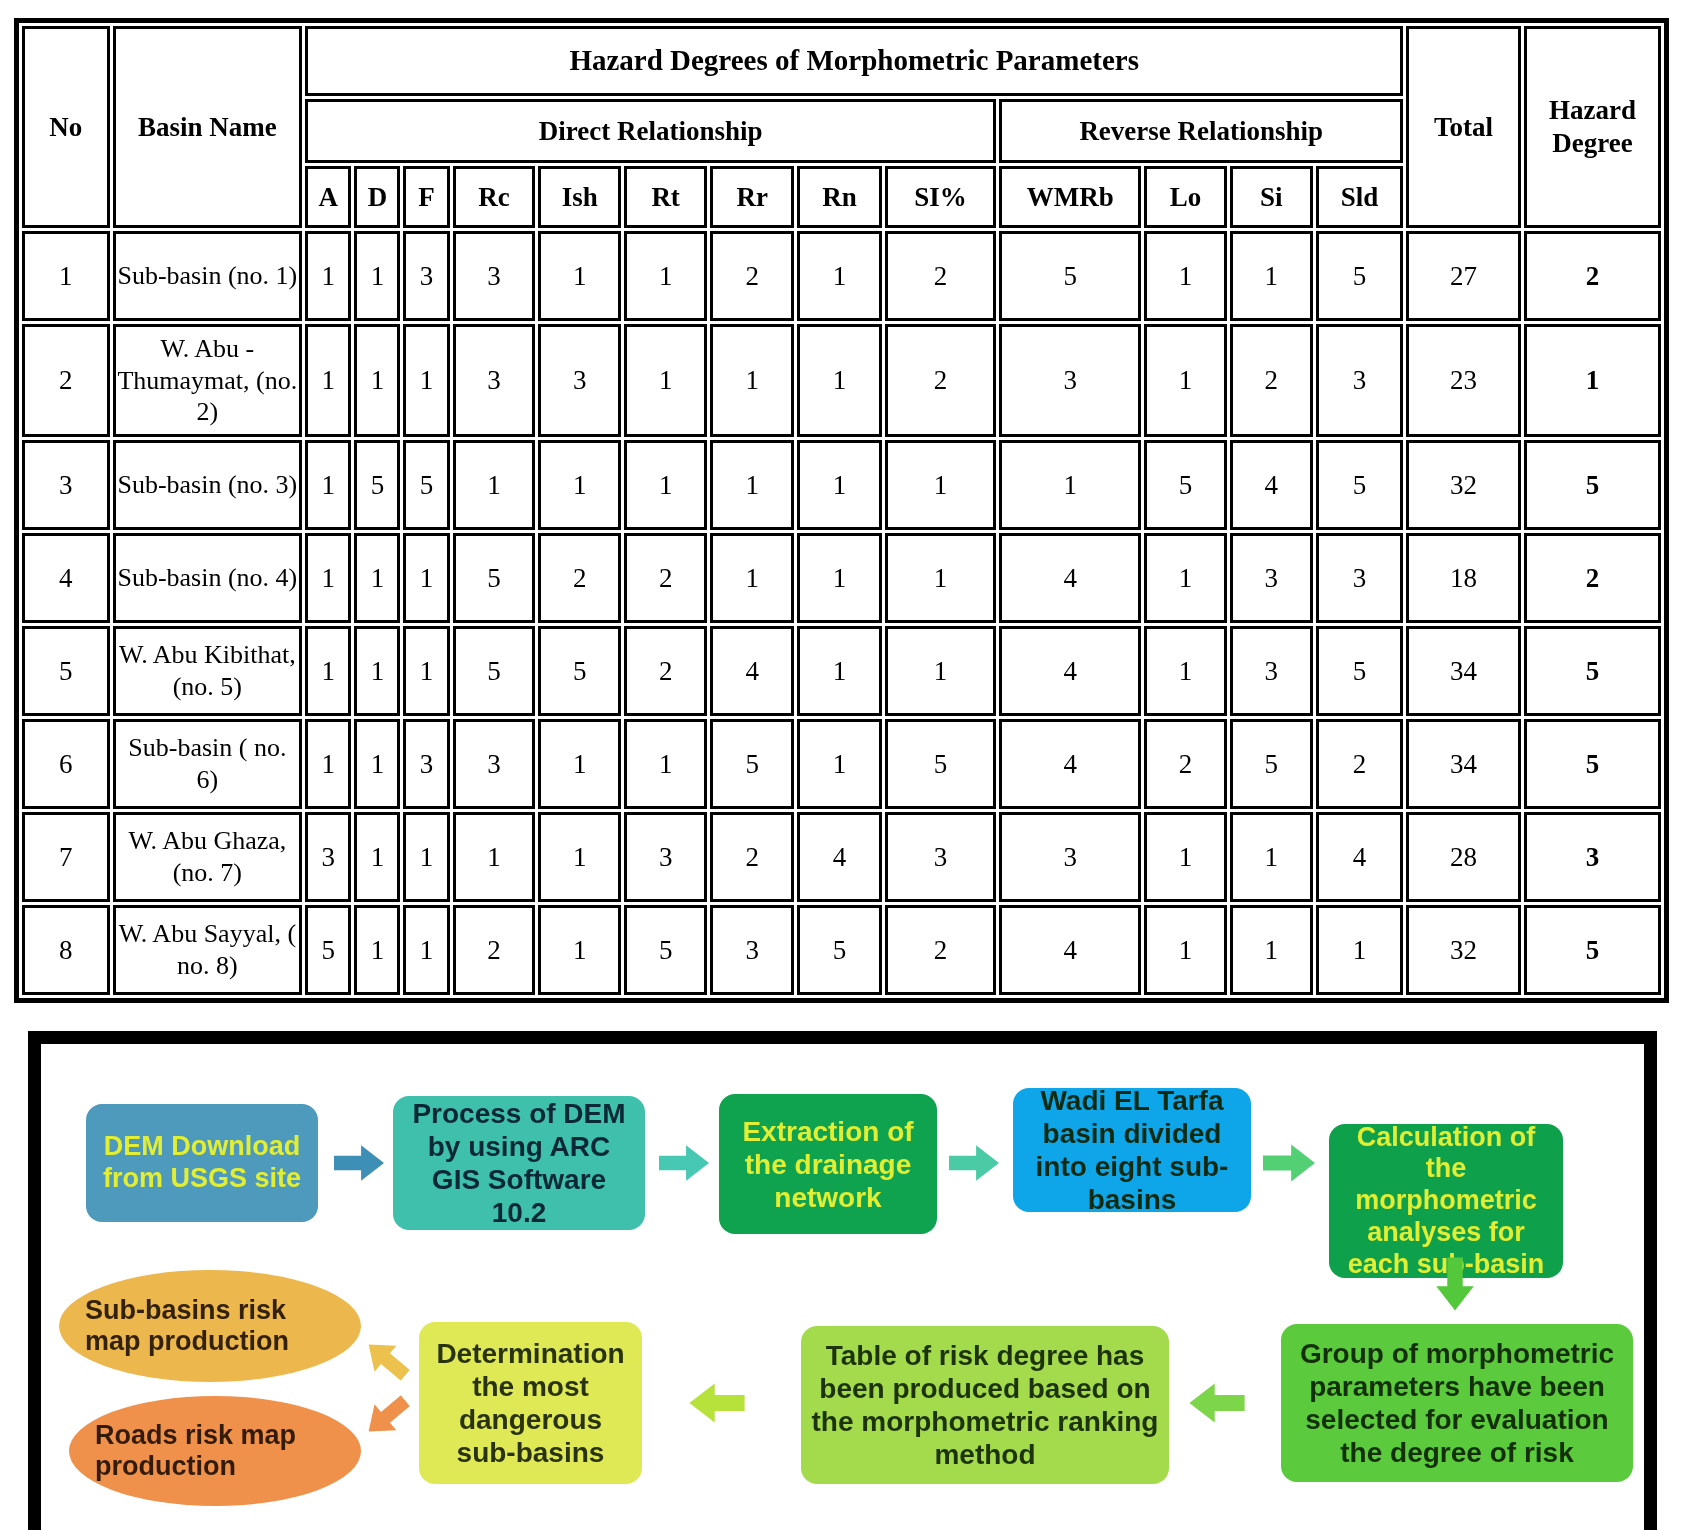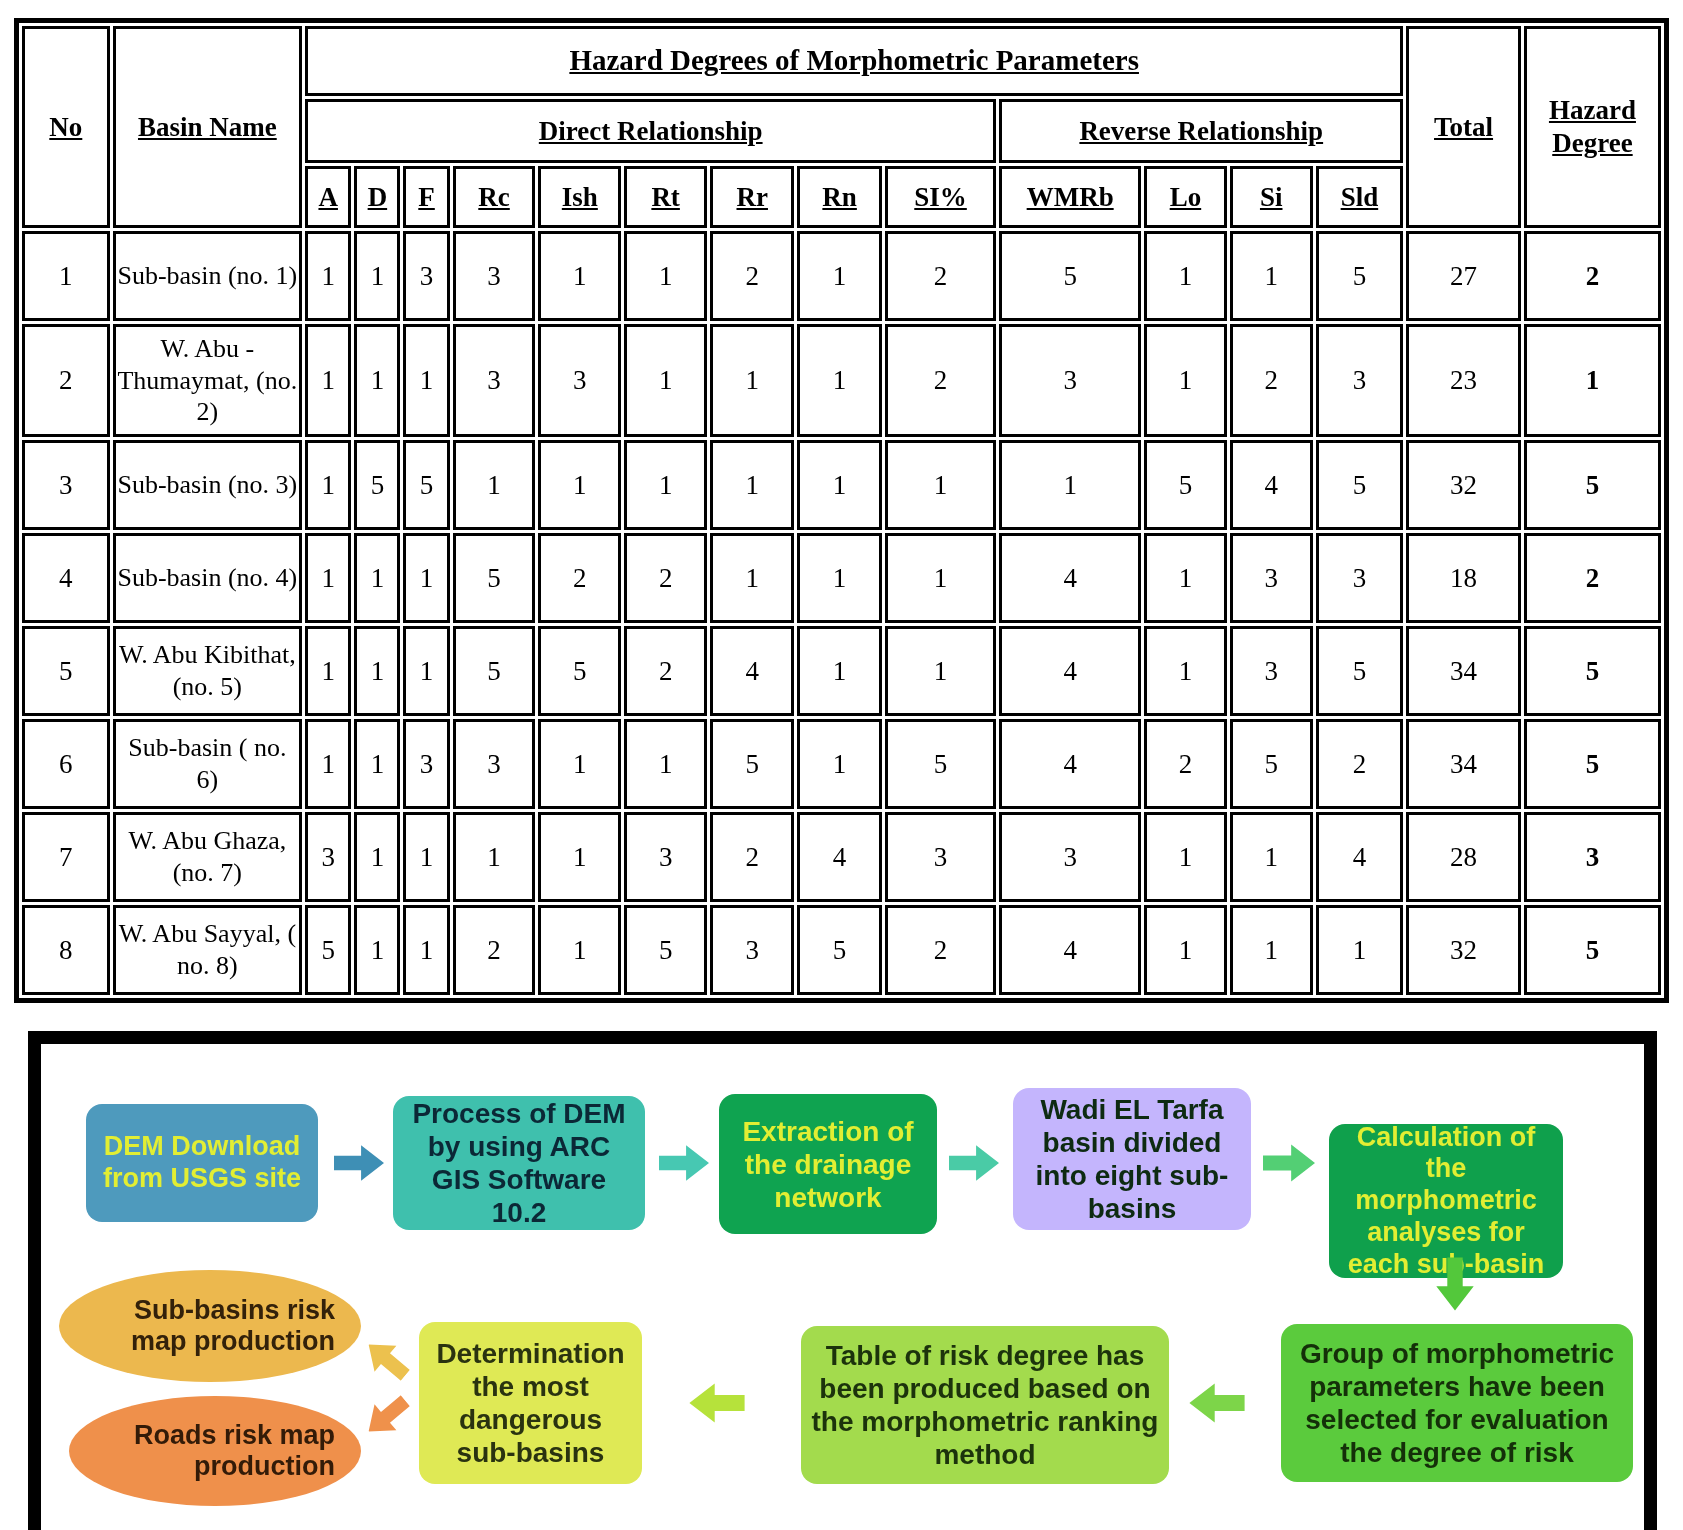--- a/index.html
+++ b/index.html
@@ -9,42 +9,42 @@
   .table-wrap{margin:18px 14px 0 14px;}
   .table-frame{border:5px solid #000;background:#fff;}
   table.hz{width:100%;border-collapse:separate;border-spacing:3px;table-layout:fixed;}
   table.hz th, table.hz td{
     border:3px solid #000;
     text-align:center;vertical-align:middle;
     padding:6px 2px;background:#fff;
     font-size:27px;line-height:1.22;
     overflow:hidden;
   }
-  table.hz th{font-weight:bold;text-decoration:underline;}
+  table.hz th{font-weight:bold;}
   table.hz .group-h{font-size:29px;}
   table.hz td.hd{font-weight:bold;}
   table.hz td.basin{padding:6px 0;font-size:26px;}
   thead tr.r1 th{height:52px;}
   thead tr.r2 th{height:46px;}
   thead tr.r3 th{height:44px;}
   tbody td{height:72px;}
 
   
   .flow-outer{margin:28px 26px 10px 28px;border:13px solid #000;background:#fff;}
   .flow-inner{position:relative;width:1601px;height:511px;font-family:"Liberation Sans",sans-serif;}
   .fbox{
     position:absolute;border-radius:16px;
     display:flex;align-items:center;justify-content:center;
     text-align:center;font-weight:bold;font-size:25px;line-height:1.18;
     padding:6px 10px;box-sizing:border-box;
   }
   .fellipse{
     position:absolute;border-radius:50%;
     display:flex;align-items:center;justify-content:center;
-    text-align:right;font-weight:bold;font-size:27px;line-height:1.15;
+    text-align:left;font-weight:bold;font-size:27px;line-height:1.15;
     padding:8px 26px;box-sizing:border-box;
   }
   .farrow{position:absolute;}
   .farrow svg{display:block;width:100%;height:100%;}
 </style>
 </head>
 <body>
 
 <div class="table-wrap">
   <div class="table-frame">
@@ -274,21 +274,21 @@
     </div>
 
     <div class="fbox" style="left: 678px; top: 50px; width: 218px; height: 140px; font-size: 28px; background-color: rgb(15, 163, 80); color: rgb(226, 238, 51);">Extraction of the drainage network</div>
 
     <div class="farrow" style="left:908px;top:97px;width:50px;height:44px;">
       <svg viewBox="0 0 48 40">
           <polygon points="0,13 26,13 26,3 48,20 26,37 26,27 0,27" style="fill: rgb(74, 203, 166);"></polygon>
         </svg>
     </div>
 
-    <div class="fbox" style="left: 972px; top: 44px; width: 238px; height: 142px; font-size: 28px; background-color: #c4b5fd; color: rgb(14, 43, 18);">Wadi EL Tarfa basin divided into eight sub-basins</div>
+    <div class="fbox" style="left: 972px; top: 44px; width: 238px; height: 124px; font-size: 28px; background-color: #0ea5e9; color: rgb(14, 43, 18);">Wadi EL Tarfa basin divided into eight sub-basins</div>
 
     <div class="farrow" style="left:1222px;top:97px;width:52px;height:44px;">
       <svg viewBox="0 0 48 40">
           <polygon points="0,13 26,13 26,3 48,20 26,37 26,27 0,27" style="fill: rgb(83, 207, 116);"></polygon>
         </svg>
     </div>
 
     <div class="fbox" style="left: 1288px; top: 48px; width: 234px; height: 154px; font-size: 27px; background-color: rgb(15, 160, 76); color: rgb(226, 238, 51); margin-top: 32px;">Calculation of the morphometric analyses for each sub-basin</div>
 
     <div class="farrow" style="left:1392px;top:210px;width:44px;height:60px;">

